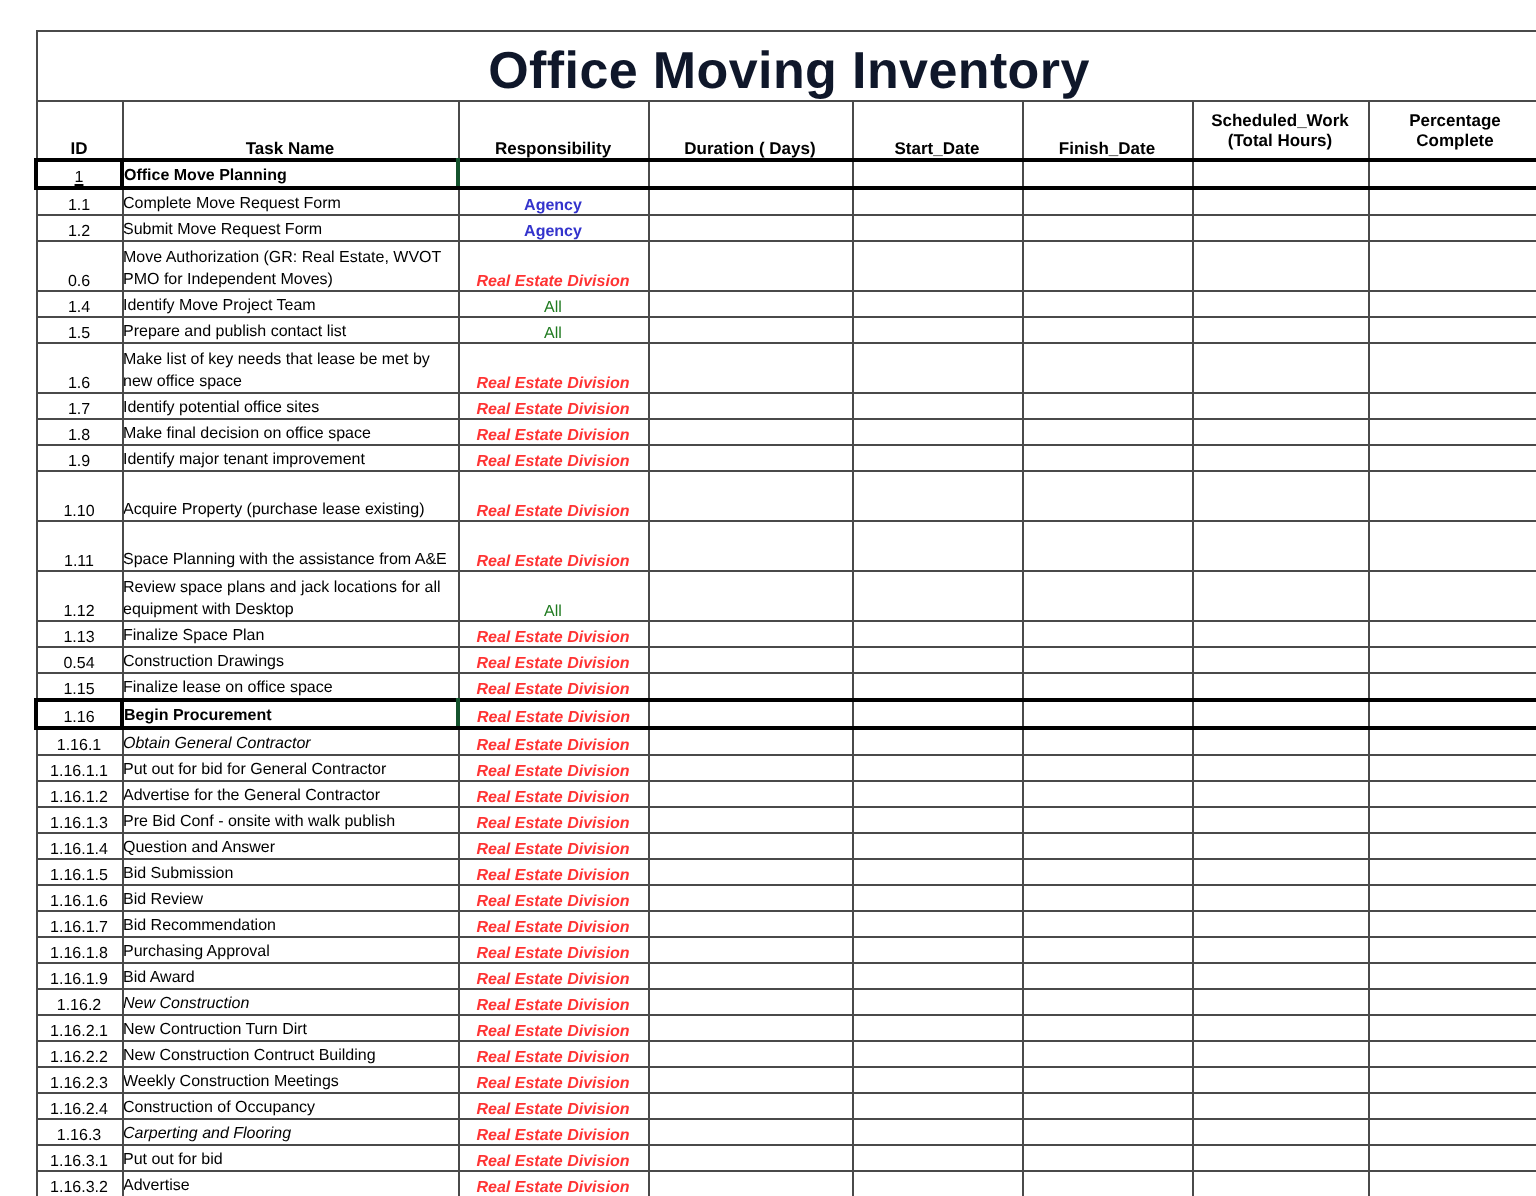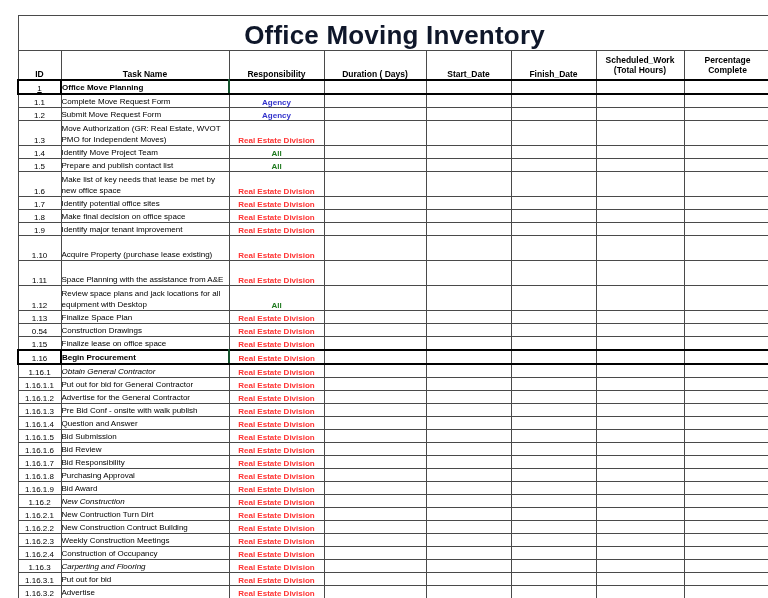--- a/index.html
+++ b/index.html
@@ -93,22 +93,22 @@
   td.resp {
     text-align: center;
     font-size: 8px;
     vertical-align: bottom;
     padding-bottom: 1px;
     white-space: nowrap;
   }
   td.blank { }
 
   .c-agency { color: #3333cc; font-weight: bold; }
-  .c-red    { color: #ff3333; font-weight: bold; }
-  .c-green  { color: #1f7a1f; font-weight: bold; margin-top: 25px; }
+  .c-red    { color: #ff3333; font-weight: bold; font-style: italic; }
+  .c-green  { color: #1f7a1f; font-weight: normal; margin-top: 25px; }
 
   .b  { font-weight: bold; }
   .bi { font-weight: normal; font-style: italic; }
 
   .u-id { text-decoration: underline; }
 
   
   tr.emph td {
     border-top: 2px solid #000;
     border-bottom: 2px solid #000;
@@ -200,21 +200,21 @@
           <td class="id"><span>1.2</span></td>
           <td class="task ">Submit Move Request Form</td>
           <td class="resp c-agency">Agency</td>
           <td class="blank"></td>
           <td class="blank"></td>
           <td class="blank"></td>
           <td class="blank"></td>
           <td class="blank"></td>
         </tr>
         <tr class="r r2">
-          <td class="id"><span>1.3</span></td>
+          <td class="id"><span>0.6</span></td>
           <td class="task ">Move Authorization (GR: Real Estate, WVOT PMO for Independent Moves)</td>
           <td class="resp c-red">Real Estate Division</td>
           <td class="blank"></td>
           <td class="blank"></td>
           <td class="blank"></td>
           <td class="blank"></td>
           <td class="blank"></td>
         </tr>
         <tr class="r">
           <td class="id"><span>1.4</span></td>
@@ -411,21 +411,21 @@
           <td class="task ">Bid Review</td>
           <td class="resp c-red">Real Estate Division</td>
           <td class="blank"></td>
           <td class="blank"></td>
           <td class="blank"></td>
           <td class="blank"></td>
           <td class="blank"></td>
         </tr>
         <tr class="r">
           <td class="id"><span>1.16.1.7</span></td>
-          <td class="task ">Bid Responsibility</td>
+          <td class="task ">Bid Recommendation</td>
           <td class="resp c-red">Real Estate Division</td>
           <td class="blank"></td>
           <td class="blank"></td>
           <td class="blank"></td>
           <td class="blank"></td>
           <td class="blank"></td>
         </tr>
         <tr class="r">
           <td class="id"><span>1.16.1.8</span></td>
           <td class="task ">Purchasing Approval</td>

